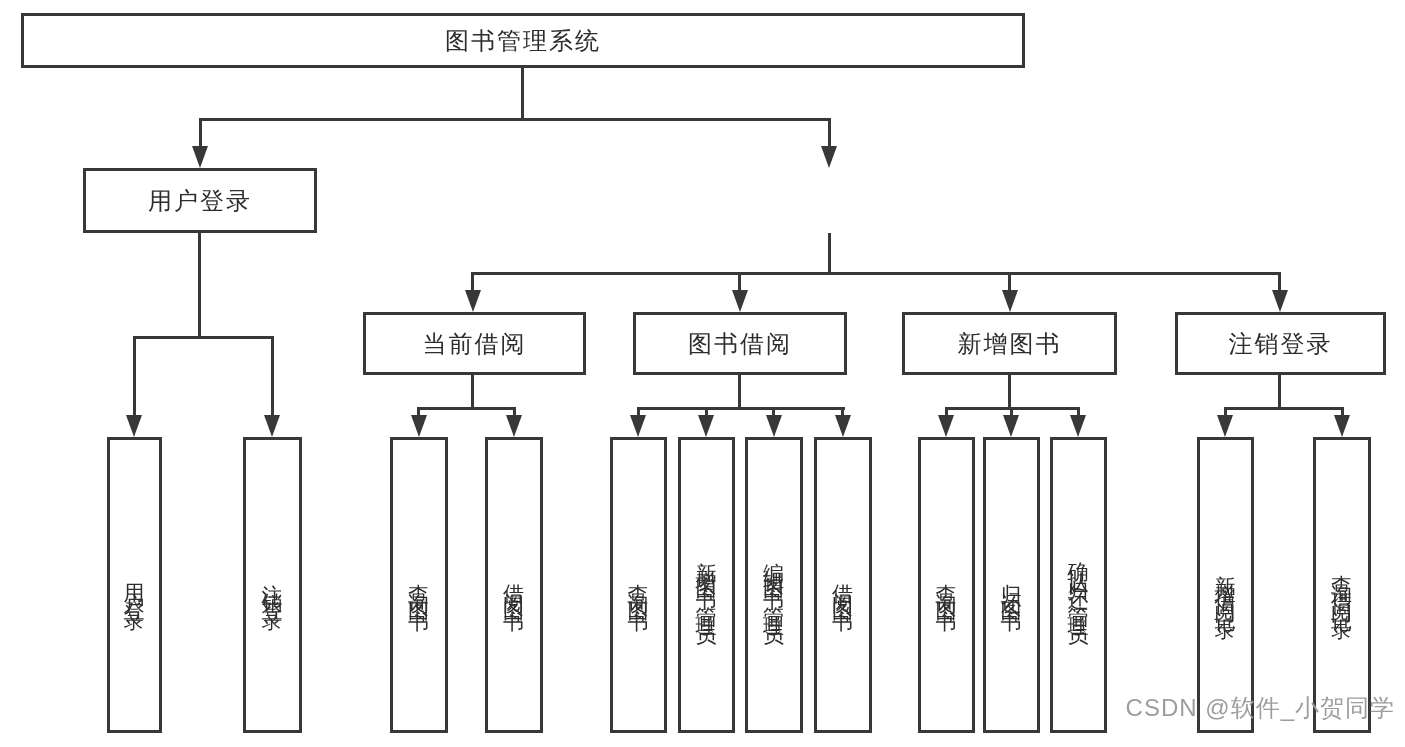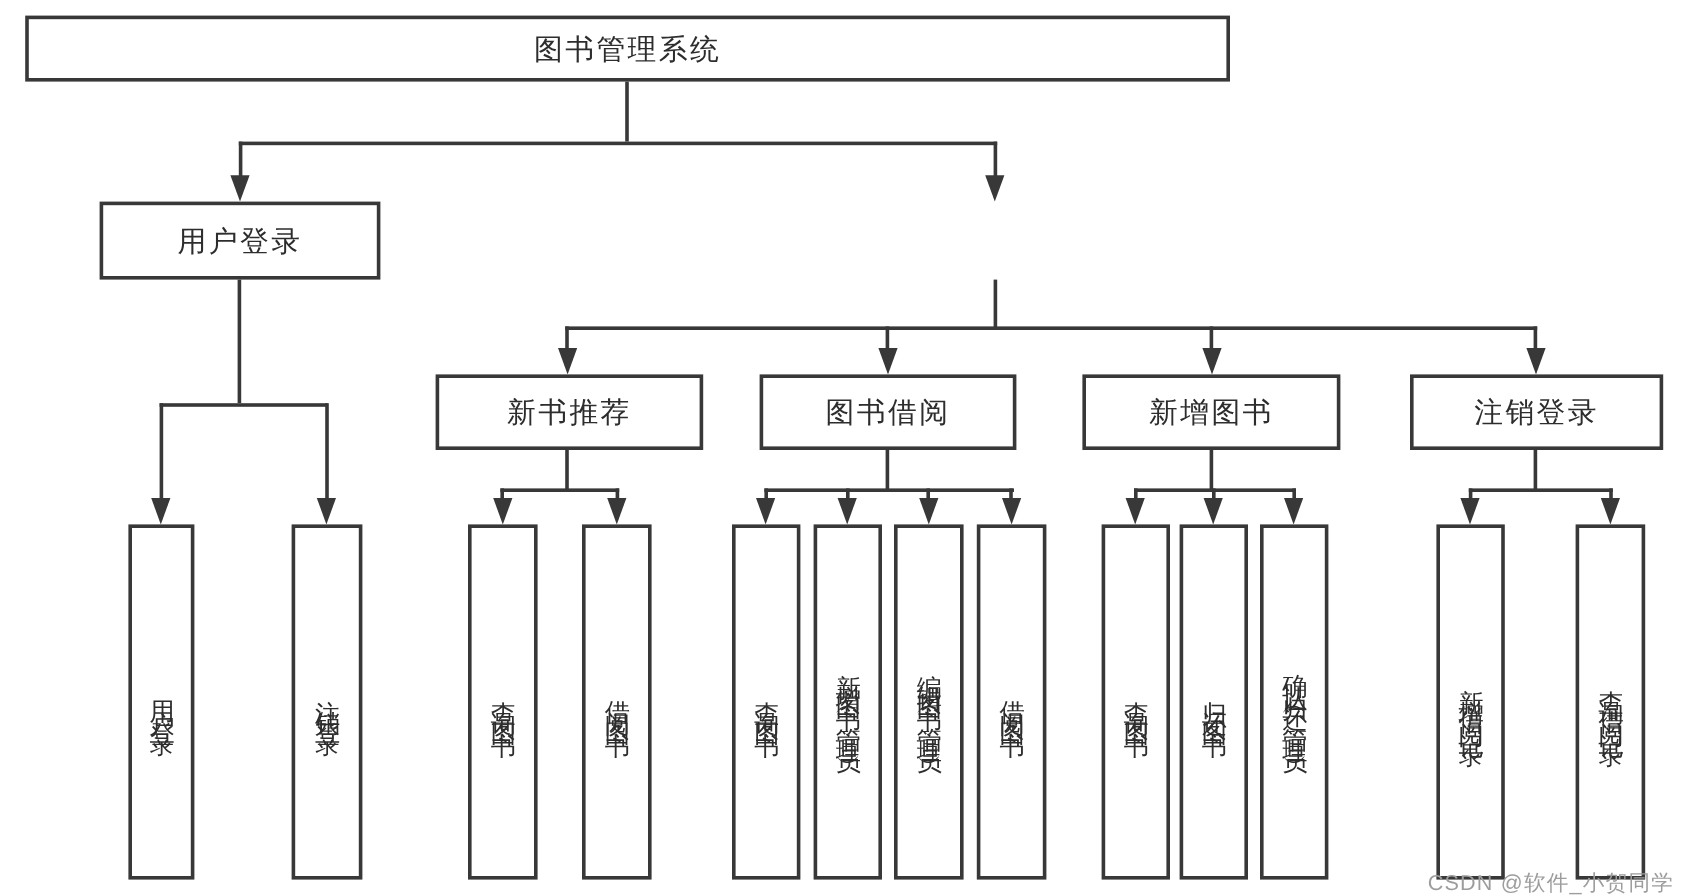--- a/index.html
+++ b/index.html
@@ -36,22 +36,22 @@
   .hl{position:absolute;height:3px;background:var(--line);}
   .vl{position:absolute;width:3px;background:var(--line);}
   .ah{
     position:absolute;width:0;height:0;
     border-left:8px solid transparent;
     border-right:8px solid transparent;
     border-top:22px solid var(--line);
   }
   .watermark{
     position:absolute;
-    top:724px;right:10px;
-    font-size:18px;
+    top:692px;right:10px;
+    font-size:24px;
     letter-spacing:1px;
     color:var(--wm);
     z-index:6;
   }
 </style>
 </head>
 <body>
 
 <div class="stage">
 
@@ -82,21 +82,21 @@
   <div class="vl" style="left:471px;top:272px;height:20px;"></div>
   <div class="ah" style="left:465px;top:290px;"></div>
   <div class="vl" style="left:738px;top:272px;height:20px;"></div>
   <div class="ah" style="left:732px;top:290px;"></div>
   <div class="vl" style="left:1008px;top:272px;height:20px;"></div>
   <div class="ah" style="left:1002px;top:290px;"></div>
   <div class="vl" style="left:1278px;top:272px;height:20px;"></div>
   <div class="ah" style="left:1272px;top:290px;"></div>
 
   <div class="node hnode" style="left:363px;top:312px;width:223px;height:63px;">
-    <span>新书推荐</span>
+    <span>当前借阅</span>
   </div>
   <div class="node hnode" style="left:633px;top:312px;width:214px;height:63px;">
     <span>图书借阅</span>
   </div>
   <div class="node hnode" style="left:902px;top:312px;width:215px;height:63px;">
     <span>新增图书</span>
   </div>
   <div class="node hnode" style="left:1175px;top:312px;width:211px;height:63px;">
     <span>注销登录</span>
   </div>

